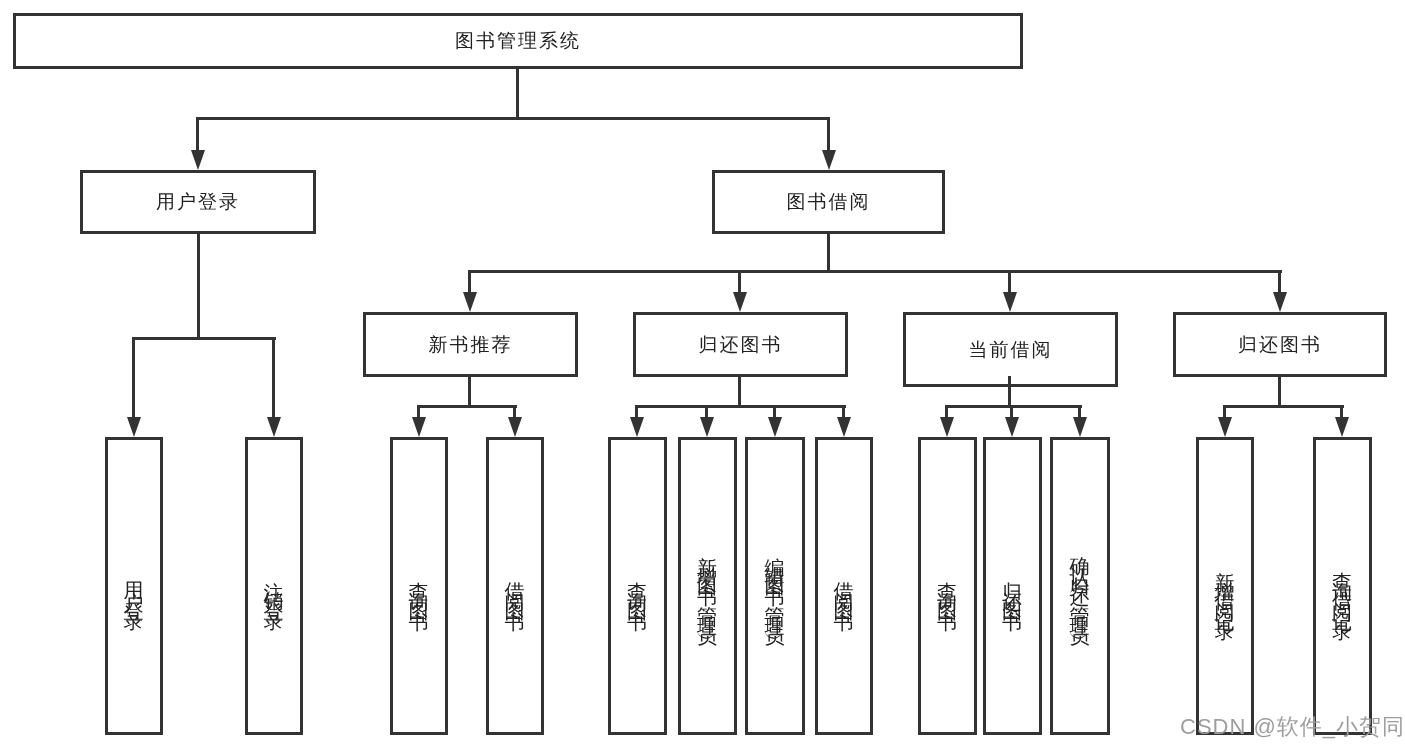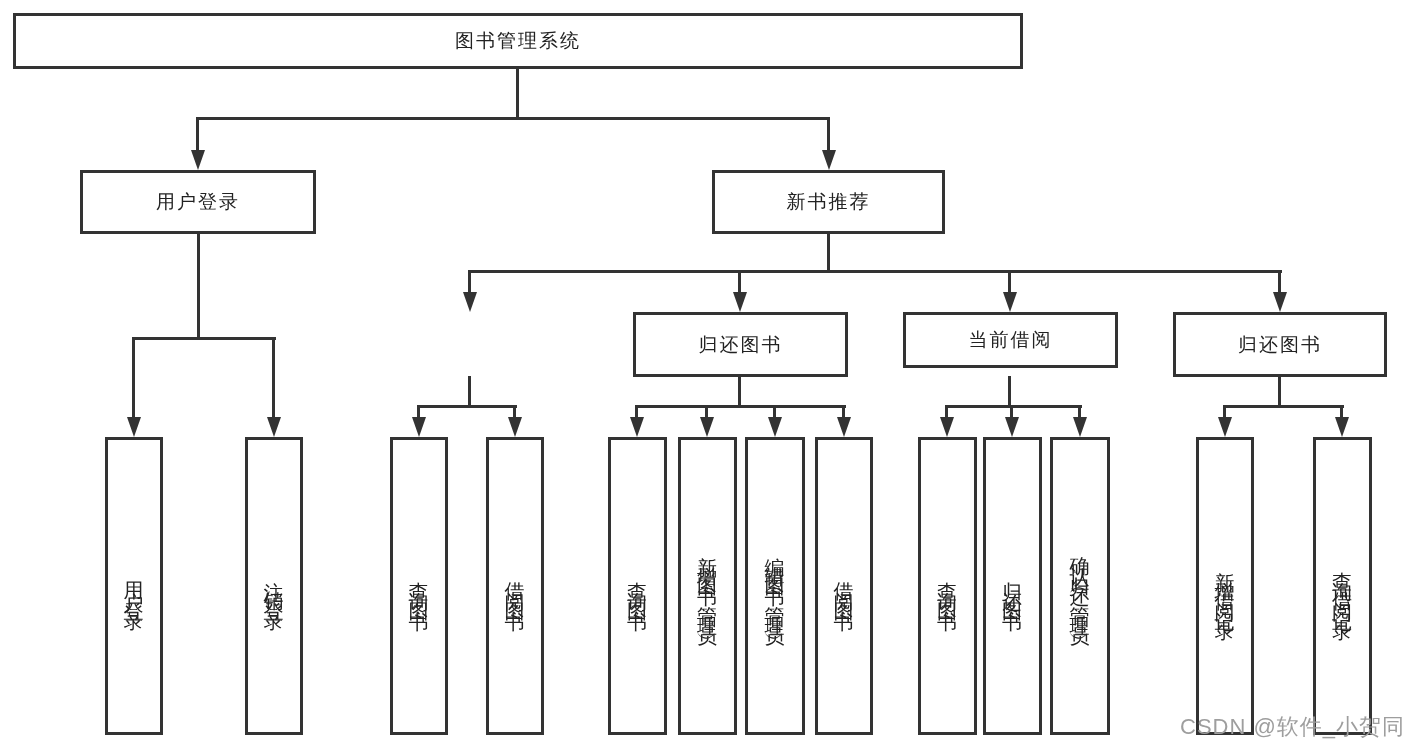--- a/index.html
+++ b/index.html
@@ -42,27 +42,30 @@
 <div class="canvas">
 
   <div class="node" style="left:13px;top:13px;width:1010px;height:56px">
     <span class="lbl">图书管理系统</span>
   </div>
 
   <div class="node" style="left:80px;top:170px;width:236px;height:64px">
     <span class="lbl">用户登录</span>
   </div>
   <div class="node" style="left:712px;top:170px;width:233px;height:64px">
+    <span class="lbl">图书借阅</span>
+  </div>
+
+  <div class="node" style="left:363px;top:312px;width:215px;height:65px">
     <span class="lbl">新书推荐</span>
   </div>
-
   <div class="node" style="left:633px;top:312px;width:215px;height:65px">
     <span class="lbl">归还图书</span>
   </div>
-  <div class="node" style="left:903px;top:312px;width:215px;height:56px">
+  <div class="node" style="left:903px;top:312px;width:215px;height:75px">
     <span class="lbl">当前借阅</span>
   </div>
   <div class="node" style="left:1173px;top:312px;width:214px;height:65px">
     <span class="lbl">归还图书</span>
   </div>
 
   <div class="node vertical" style="left:105px;top:437px;width:58px;height:298px">
     <span class="lbl">用户登录</span>
   </div>
   <div class="node vertical" style="left:245px;top:437px;width:58px;height:298px">

